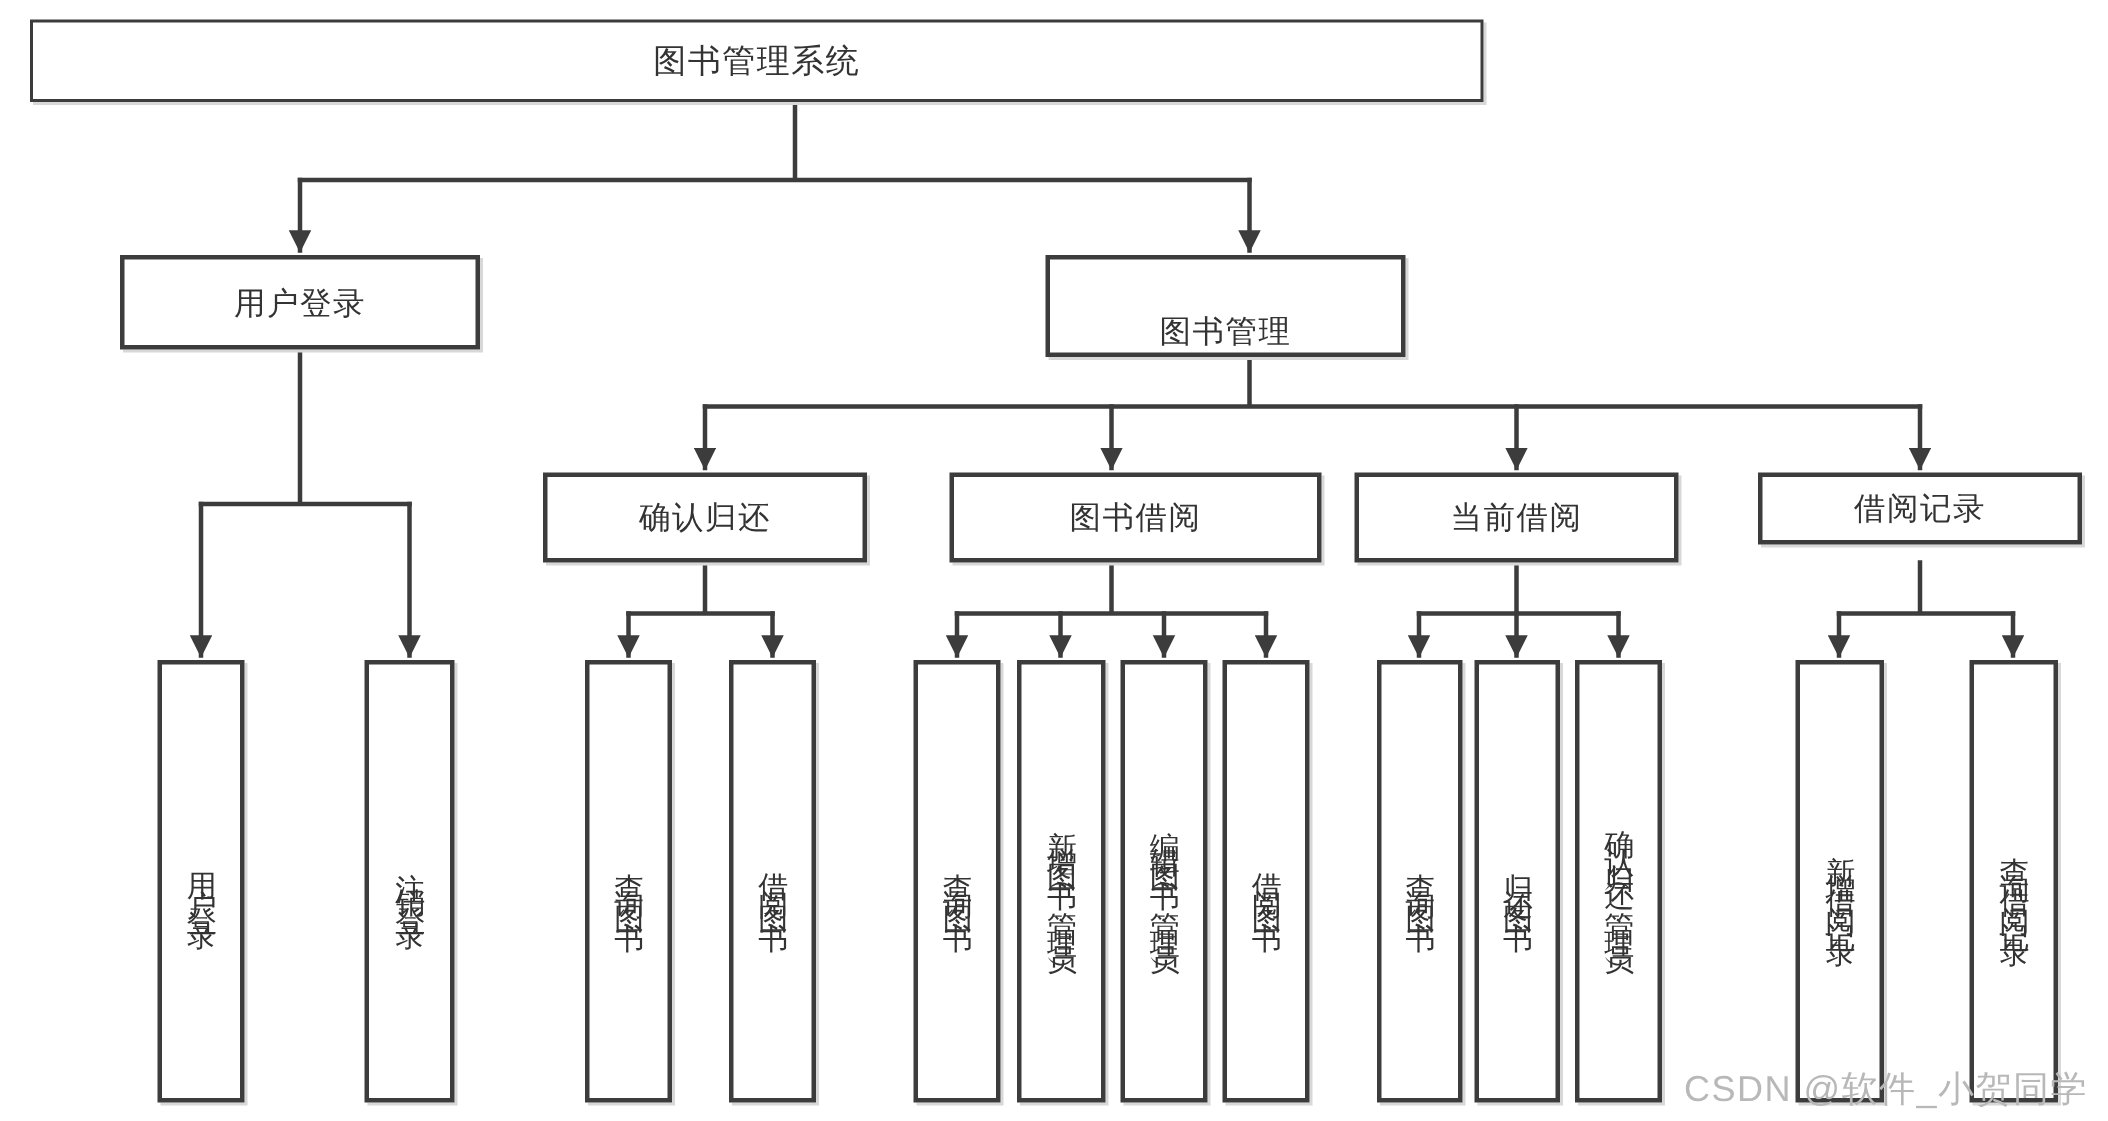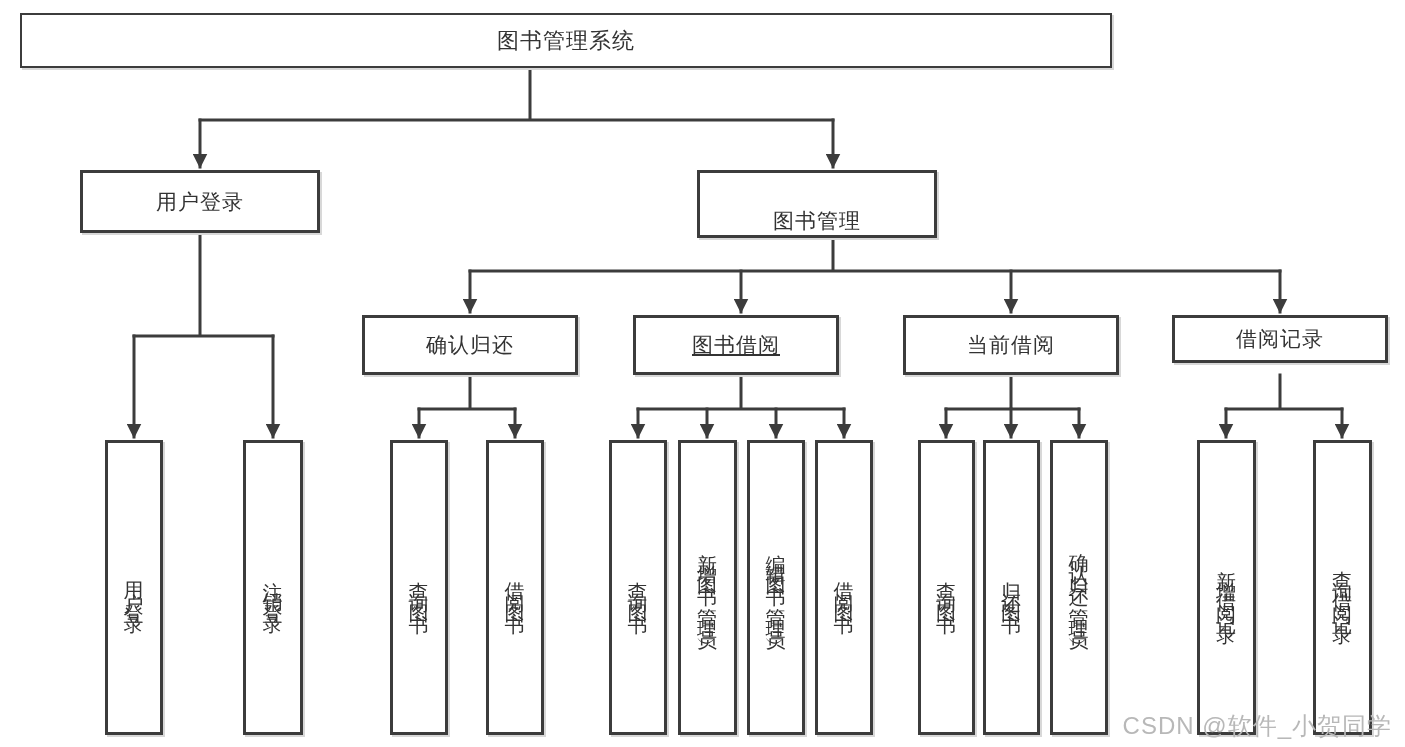--- a/index.html
+++ b/index.html
@@ -7,26 +7,26 @@
     position:relative;width:1405px;height:747px;background:#ffffff;overflow:hidden;
     font-family:"Liberation Sans",sans-serif;color:#333333;
   }
   .connectors{position:absolute;left:0;top:0;width:1405px;height:747px;pointer-events:none;}
   .box{
     position:absolute;box-sizing:border-box;background:#ffffff;
     border:3px solid #3c3c3c;box-shadow:2px 2px 0 #d8d8d8;
     display:flex;align-items:center;justify-content:center;
   }
   .hlabel{font-size:21px;letter-spacing:1px;white-space:nowrap;}
-  .root{left:20px;top:13px;width:1092px;height:55px;border-width:2px;}
+  .root{left:20px;top:13px;width:969px;height:55px;border-width:2px;}
   .root .hlabel{font-size:22px;}
   .l2a{left:80px;top:170px;width:240px;height:63px;}
   .l2b{left:697px;top:170px;width:240px;height:68px;align-items:flex-end;}
   .l3a{left:362px;top:315px;width:216px;height:60px;}
-  .l3b{left:633px;top:315px;width:206px;height:60px;text-decoration:underline;}
+  .l3b{left:633px;top:315px;width:248px;height:60px;}
   .l3c{left:903px;top:315px;width:216px;height:60px;text-align:right;}
   .l3d{left:1172px;top:315px;width:216px;height:48px;}
   .leaf{top:440px;height:295px;}
   .vtext{
     writing-mode:vertical-lr;text-orientation:mixed;
     font-size:20px;line-height:1;letter-spacing:11px;white-space:nowrap;
   }
   .lf1{left:105px;width:58px;}
   .lf2{left:243px;width:60px;}
   .lf3{left:390px;width:58px;}

